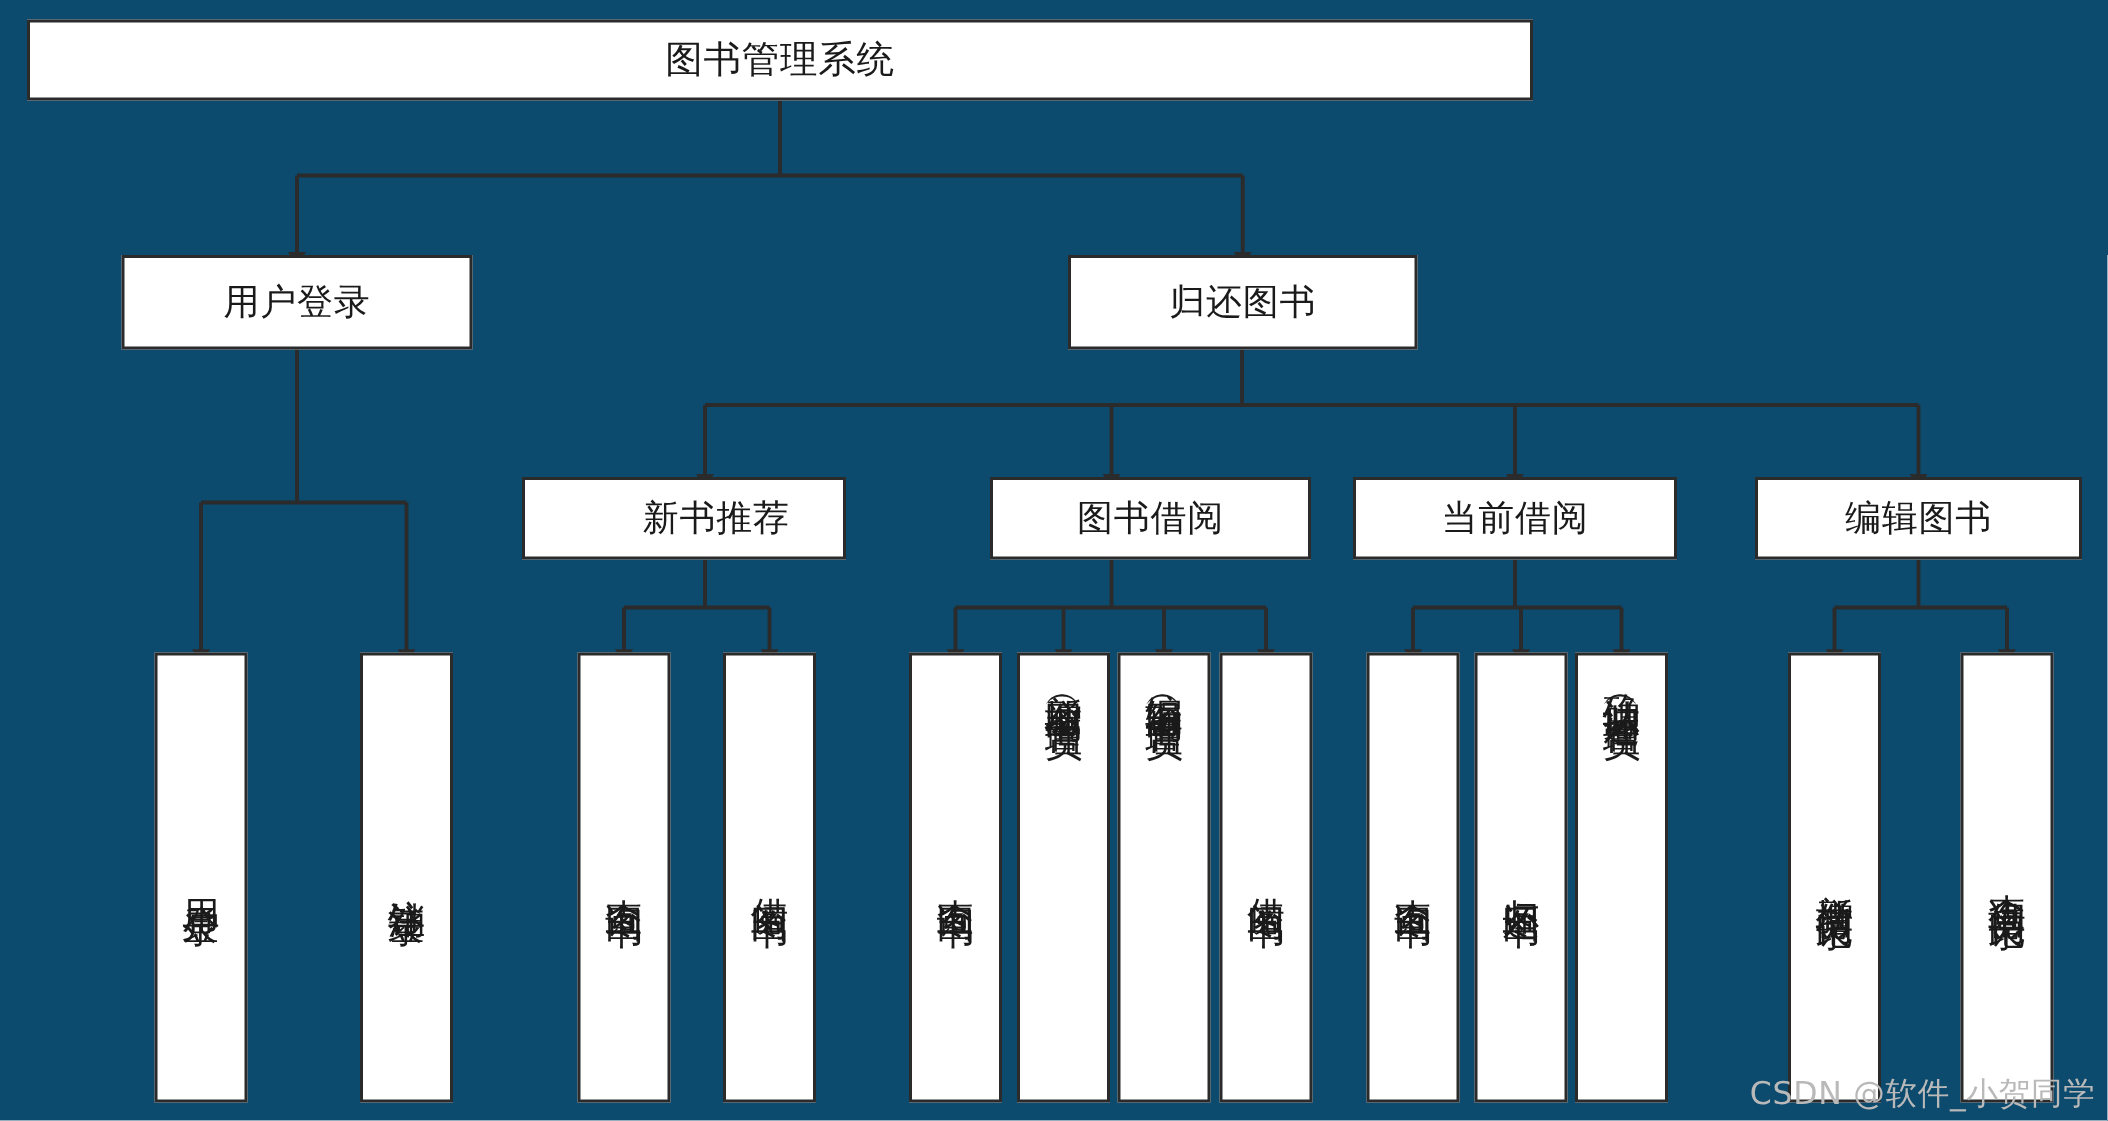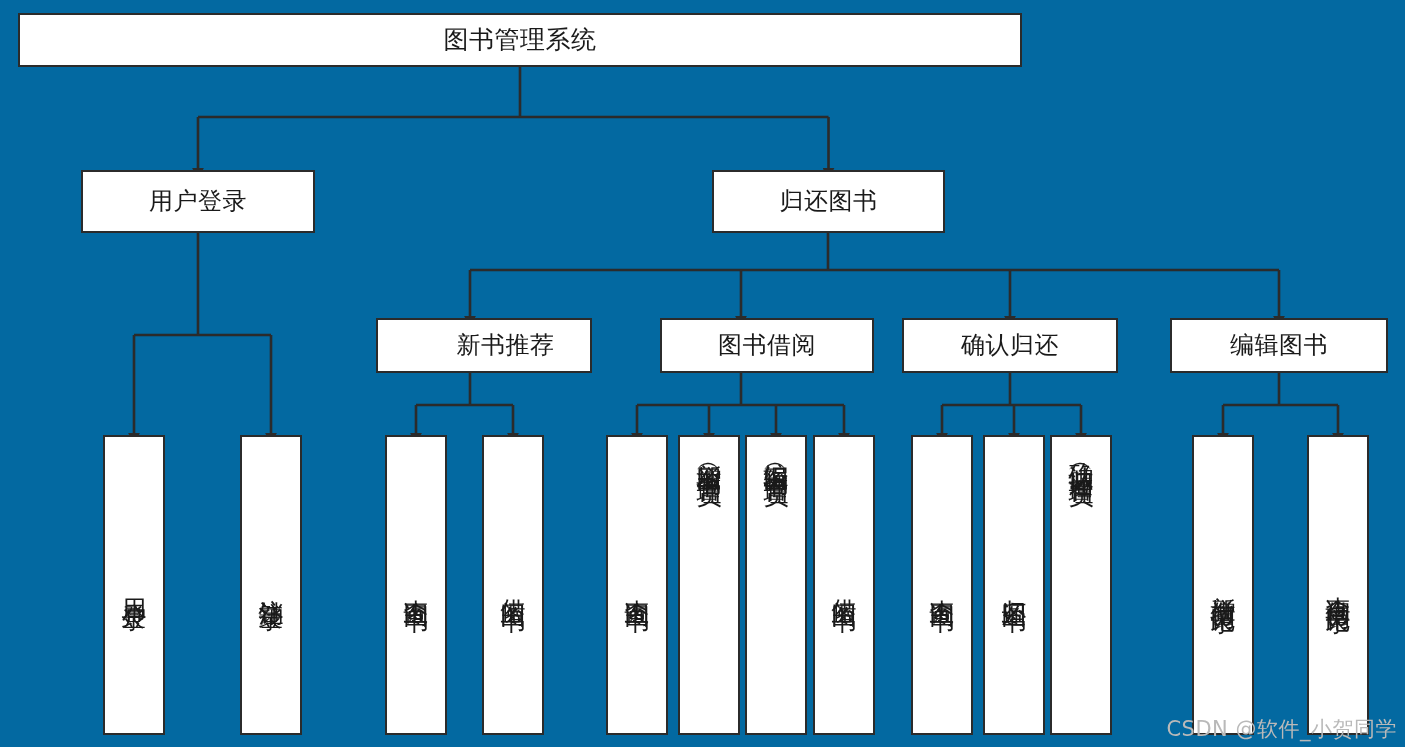--- a/index.html
+++ b/index.html
@@ -4,21 +4,21 @@
 <style>
   html, body {
     margin: 0;
     padding: 0;
     background: #ffffff;
   }
   #canvas {
     position: relative;
     width: 1405px;
     height: 747px;
-    background: #0369a1;
+    background: #0c4a6e;
     font-family: "DejaVu Sans", "Liberation Sans", sans-serif;
     overflow: hidden;
     text-decoration: underline;
   }
   #edges {
     position: absolute;
     left: 0;
     top: 0;
     width: 1405px;
     height: 747px;
@@ -125,28 +125,28 @@
   <div id="node-layer">
       <div class="node horiz root" style="left: 18px; top: 13px; width: 1004px; height: 54px;">
         <span class="label">图书管理系统</span>
       </div>
       <div class="node horiz" style="left: 81px; top: 170px; width: 234px; height: 63px;">
         <span class="label">用户登录</span>
       </div>
       <div class="node horiz" style="left: 712px; top: 170px; width: 233px; height: 63px;">
         <span class="label">归还图书</span>
       </div>
-      <div class="node horiz" style="left: 376px; top: 318px; width: 216px; height: 55px; padding-left: 43px;">
+      <div class="node horiz" style="left: 348px; top: 318px; width: 216px; height: 55px; padding-left: 43px;">
         <span class="label">新书推荐</span>
       </div>
       <div class="node horiz" style="left: 634px; top: 318px; width: 214px; height: 55px; margin-left: 26px;">
         <span class="label">图书借阅</span>
       </div>
       <div class="node horiz" style="left: 902px; top: 318px; width: 216px; height: 55px;">
-        <span class="label">确认归还</span>
+        <span class="label">当前借阅</span>
       </div>
       <div class="node horiz" style="left: 1170px; top: 318px; width: 218px; height: 55px;">
         <span class="label">编辑图书</span>
       </div>
       <div class="node vert" style="left: 103px; top: 435px; width: 62px; height: 300px;">
         <span class="label">用户登录</span>
       </div>
       <div class="node vert" style="left: 240px; top: 435px; width: 62px; height: 300px;">
         <span class="label">注销登录</span>
       </div>

